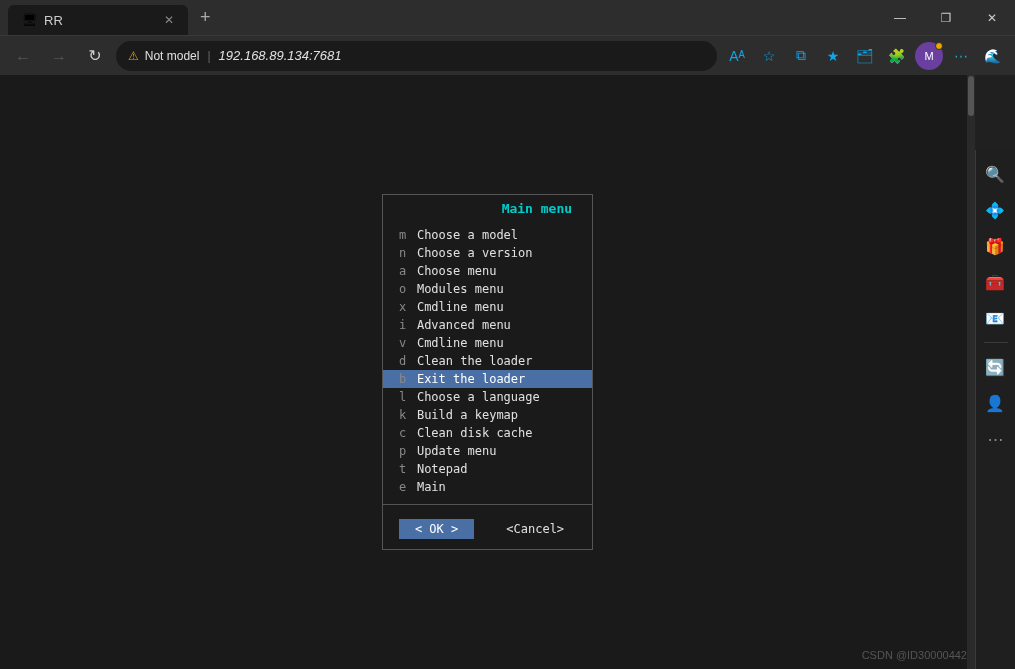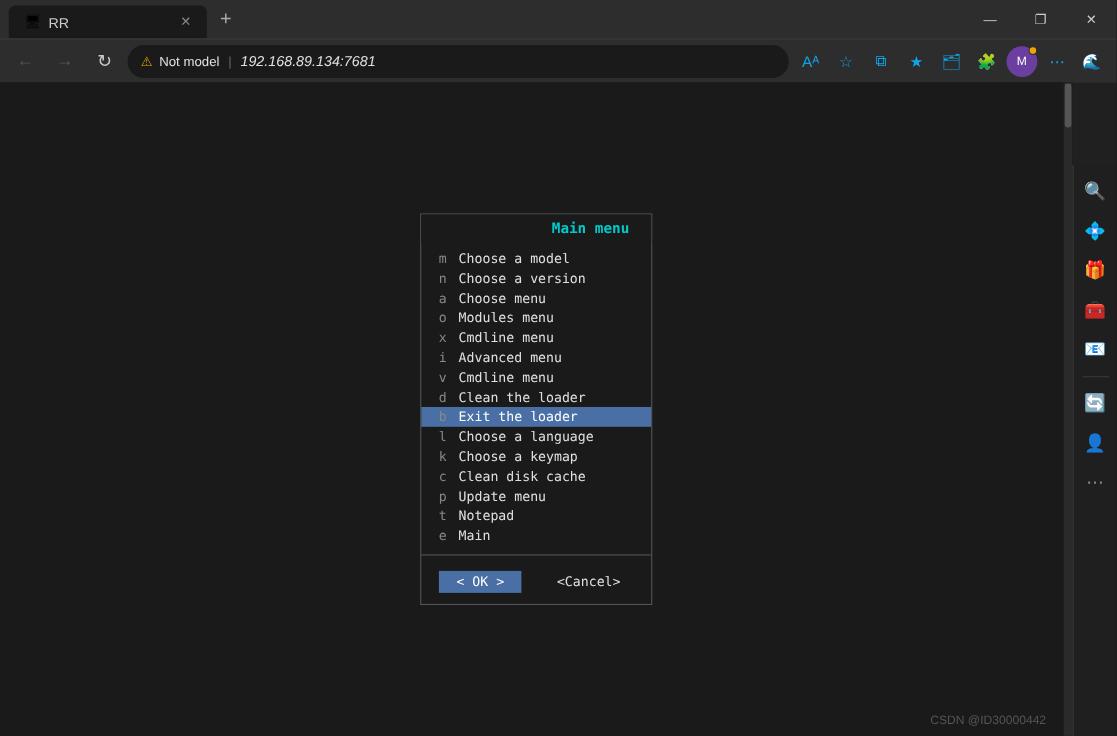--- a/index.html
+++ b/index.html
@@ -54,21 +54,21 @@
     .dialog-divider { height: 1px; background: #555; margin: 4px 0; }
     .dialog-buttons { display: flex; justify-content: flex-end; gap: 20px; padding: 10px 16px; }
     .dialog-btn { font-family: monospace; font-size: 12px; padding: 3px 12px; cursor: pointer; color: #e0e0e0; background: transparent; border: none; }
     .dialog-btn.ok { background: #4a6fa5; color: white; padding: 3px 16px; }
 
     
     .scroll-area { position: absolute; right: 0; top: 0; bottom: 0; width: 8px; background: #2a2a2a; }
     .scroll-thumb { width: 6px; height: 40px; background: #555; border-radius: 3px; margin: 1px; cursor: pointer; }
 
     
-    .watermark { position: absolute; bottom: 8px; right: 64px; color: #555; font-size: 11px; }
+    .watermark { position: absolute; bottom: 8px; right: 48px; color: #555; font-size: 11px; }
   </style>
 </head>
 <body>
 
 <div class="browser-chrome">
 
   <div style="display:flex; align-items:stretch; background:#2d2d2d; height:35px;">
     <div class="tab-bar" style="flex:1; height:35px;">
       <div class="tab">
         <span class="tab-icon">🖥</span>
@@ -157,21 +157,21 @@
             <div class="menu-item selected">
               <span class="key">b</span>
               <span class="item-label">Exit the loader</span>
             </div>
             <div class="menu-item">
               <span class="key">l</span>
               <span class="item-label">Choose a language</span>
             </div>
             <div class="menu-item">
               <span class="key">k</span>
-              <span class="item-label">Choose a keymap</span>
+              <span class="item-label">Build a keymap</span>
             </div>
             <div class="menu-item">
               <span class="key">c</span>
               <span class="item-label">Clean disk cache</span>
             </div>
             <div class="menu-item">
               <span class="key">p</span>
               <span class="item-label">Update menu</span>
             </div>
             <div class="menu-item">

